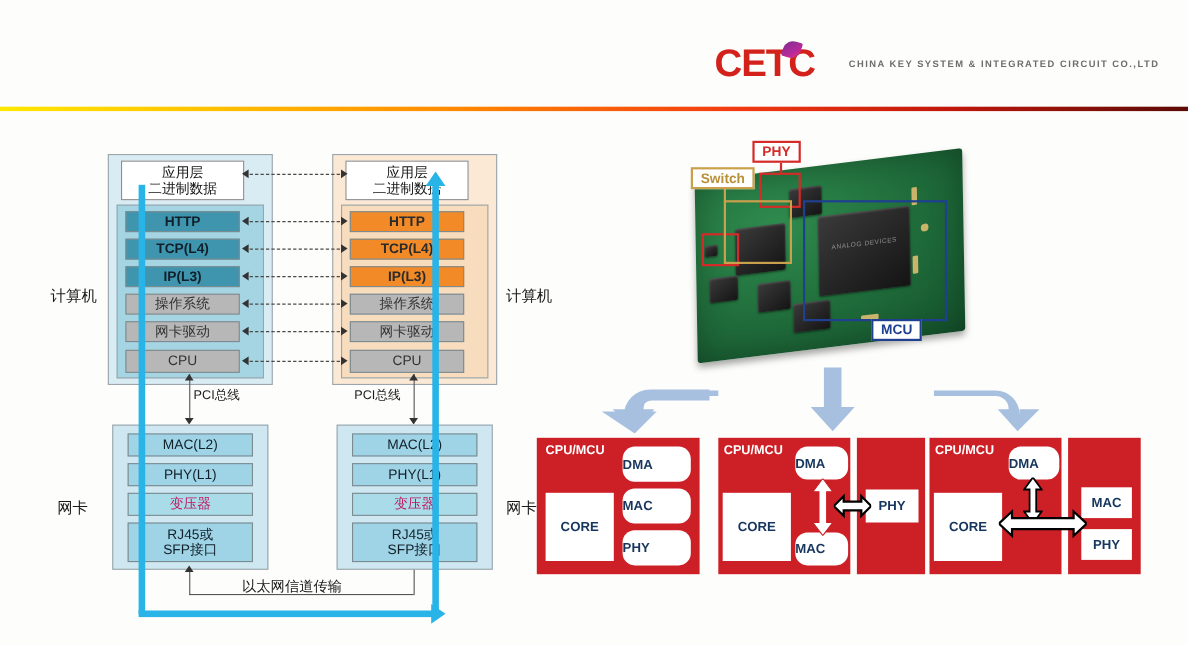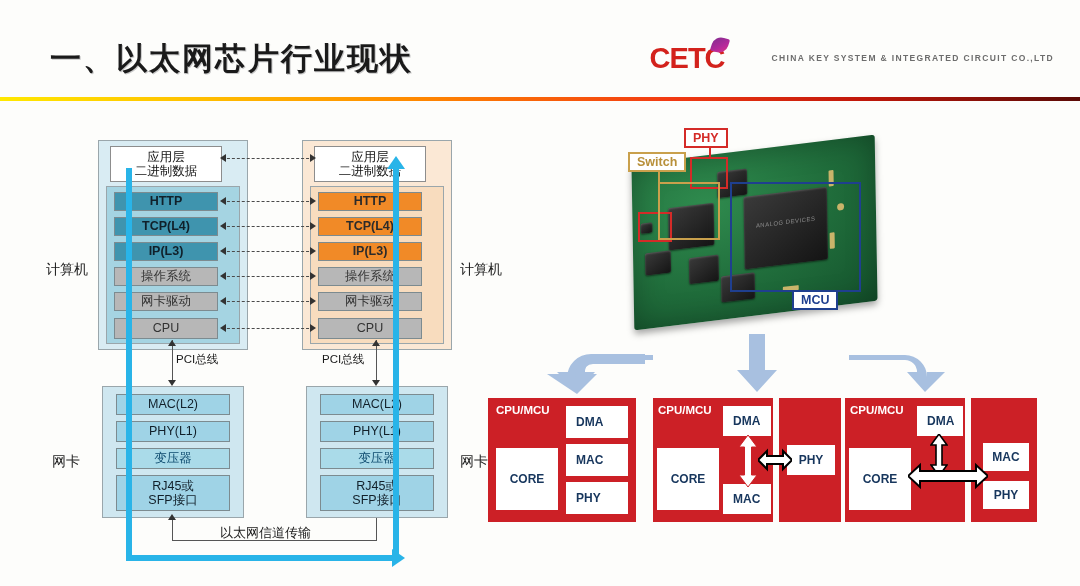--- a/index.html
+++ b/index.html
@@ -20,21 +20,21 @@
     white-space:nowrap;
   }
   .rule{
     position:absolute;left:0;top:97px;width:1080px;height:4px;
     background:linear-gradient(to right,#ffe800 0%,#ffc000 18%,#ff8a00 38%,#f23a12 62%,#c0170a 80%,#5b0a06 100%);
   }
   
   .logo{position:absolute;right:26px;top:40px;display:flex;align-items:center;gap:12px;}
   .logo-mark{position:relative;width:110px;height:36px;}
   .logo-mark .cetc{
-    font-size:29px;font-weight:bold;color:#d3221c;letter-spacing:-1px;
+    font-size:35px;font-weight:bold;color:#d3221c;letter-spacing:-1px;
     font-family:"Liberation Sans",sans-serif;line-height:36px;
   }
   .logo-mark .swoosh{
     position:absolute;left:62px;top:-3px;width:16px;height:16px;
     background:linear-gradient(135deg,#7b2d8e 0%,#b5299b 60%,#e0357f 100%);
     border-radius:60% 10% 60% 10%;transform:rotate(18deg);
   }
   .logo-text{display:flex;flex-direction:column;gap:2px;}
   .logo-cn{font-size:21px;color:#3a3a3a;letter-spacing:1px;font-weight:bold;white-space:nowrap;}
   .logo-en{font-size:8.5px;color:#6d6d6d;letter-spacing:1.35px;white-space:nowrap;font-weight:bold;}
@@ -57,21 +57,21 @@
   .cell{
     position:absolute;box-sizing:border-box;text-align:center;
     font-size:12.5px;color:#111;border:1px solid #7c8b90;
     display:flex;align-items:center;justify-content:center;line-height:1.15;
   }
   .cell.app{background:#ffffff;border:1px solid #8d8d8d;font-size:12.5px;flex-direction:column;}
   .cell.blue{background:#3f94ae;color:#10202a;font-weight:bold;}
   .cell.orange{background:#f18a27;color:#2b2b2b;font-weight:bold;}
   .cell.gray{background:#b7b7b7;color:#333;}
   .cell.lblue{background:#9fd3e6;color:#12202a;}
-  .cell.lblue2{background:#aadbe9;color:#0c4a6e;}
+  .cell.lblue2{background:#aadbe9;color:#be185d;}
 
   .sidelabel{position:absolute;font-size:14px;color:#1a1a1a;white-space:nowrap;}
   .buslabel{position:absolute;font-size:11.5px;color:#1a1a1a;white-space:nowrap;}
 
   
   .dash{position:absolute;height:0;border-top:1px dashed #4a4a4a;}
   .arrowL,.arrowR{position:absolute;width:0;height:0;}
   .arrowL{border-top:4px solid transparent;border-bottom:4px solid transparent;border-right:6px solid #333;}
   .arrowR{border-top:4px solid transparent;border-bottom:4px solid transparent;border-left:6px solid #333;}
   .vline{position:absolute;width:1px;background:#555;}
@@ -111,29 +111,28 @@
   .bluearrow{position:absolute;}
 
   
   .rblock{position:absolute;background:#cc2026;box-sizing:border-box;}
   .rlabel{position:absolute;color:#fff;font-size:11.5px;font-weight:bold;white-space:nowrap;}
   .wbox{
     position:absolute;background:#fff;box-sizing:border-box;
     display:flex;align-items:center;justify-content:center;
     color:#17365d;font-size:12px;font-weight:bold;
   }
-  .wbox.left-align{justify-content:flex-start;padding-left:10px;}
+  .wbox.left-align{justify-content:flex-start;border-radius:11px;}
   .dbl{position:absolute;}
 </style>
 </head>
 <body>
 
 <div class="slide">
 
-  <div class="title">一、以太网芯片行业现状</div>
   <div class="rule"></div>
 
   <div class="logo">
     <div class="logo-mark">
       <div class="cetc">CETC</div>
       <div class="swoosh"></div>
     </div>
     <div class="logo-text">
       <div class="logo-en">CHINA KEY SYSTEM &amp; INTEGRATED CIRCUIT CO.,LTD</div>
     </div>

